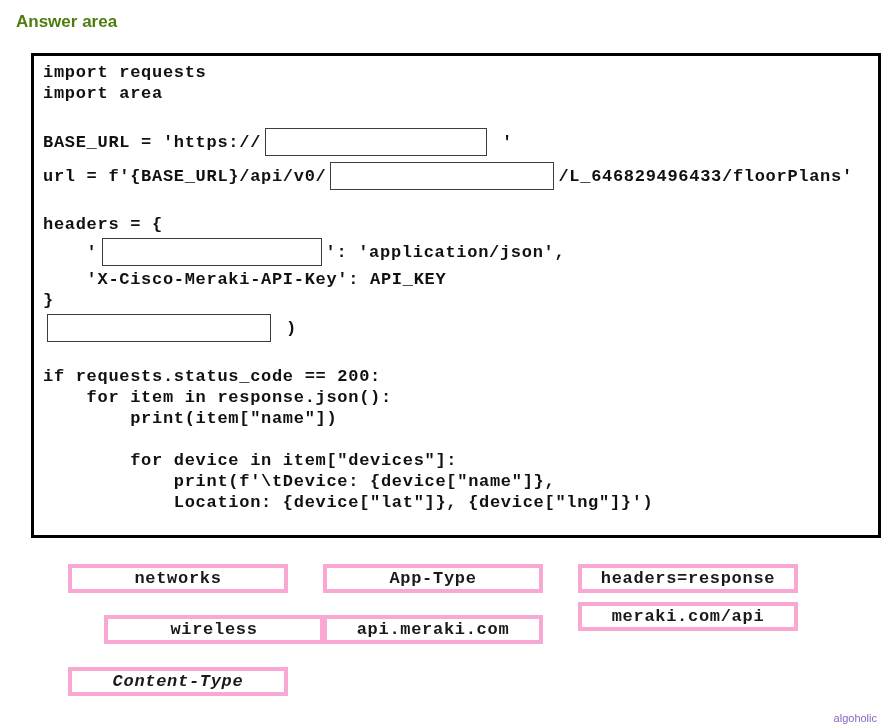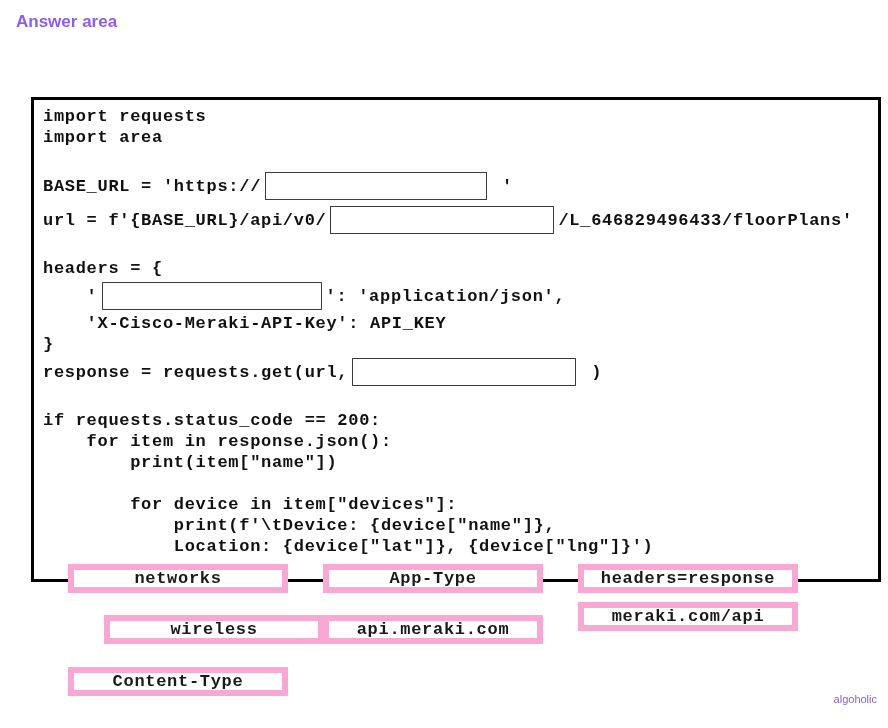--- a/index.html
+++ b/index.html
@@ -7,32 +7,31 @@
     width: 888px; height: 728px;
     position: relative;
     background: #ffffff;
     overflow: hidden;
     font-family: "Liberation Sans", sans-serif;
   }
   .page-title {
     position: absolute;
     left: 16px; top: 12px;
     font: bold 17px "Liberation Sans", sans-serif;
-    color: #8b5cf6;
+    color: #4d7c0f;
   }
   .code-panel {
     position: absolute;
     left: 31px; top: 53px;
     width: 850px; height: 485px;
     border: 3px solid #000;
     background: #fff;
     box-sizing: border-box;
     padding: 6px 8px 0 9px;
     overflow: hidden;
-    margin-top: 44px;
   }
   .code-lines {
     font: bold 17px "Liberation Mono", "DejaVu Sans Mono", monospace;
     letter-spacing: 0.7px;
     color: #111;
   }
   .code-line {
     white-space: pre;
     height: 21px;
     line-height: 21px;
@@ -49,35 +48,35 @@
     background: #fff;
     border: 1.5px solid #3c3c3c;
     box-sizing: border-box;
     margin: 0 4px;
     vertical-align: middle;
   }
   .options-area { position: absolute; left: 0; top: 0; width: 888px; height: 728px; pointer-events: none; }
   .option {
     position: absolute;
     width: 220px; height: 29px;
-    border: 6px solid #f9a8d4;
+    border: 4px solid #f9a8d4;
     background: #fff;
     box-sizing: border-box;
     display: flex;
     align-items: center;
     justify-content: center;
     font: bold 17px "Liberation Mono", "DejaVu Sans Mono", monospace;
     letter-spacing: 0.7px;
     color: #1a1a1a;
     pointer-events: auto;
     cursor: grab;
   }
   .watermark {
     position: absolute;
-    right: 11px; bottom: 23px;
+    right: 11px; bottom: 4px;
     font: 11px "Liberation Sans", sans-serif;
     color: #8a63c0;
   }
 </style>
 </head>
 <body>
 
 <div class="page-title">Answer area</div>
 
 <div class="code-panel">
@@ -85,35 +84,35 @@
       <div class="code-line"><span>import requests</span></div>
       <div class="code-line"><span>import area</span></div>
       <div class="code-line"><span></span></div>
       <div class="code-line has-blank"><span>BASE_URL = 'https://</span><span class="blank" style="width: 222px;"></span><span> '</span></div>
       <div class="code-line has-blank"><span>url = f'{BASE_URL}/api/v0/</span><span class="blank" style="width: 224px;"></span><span>/L_646829496433/floorPlans'</span></div>
       <div class="code-line"><span></span></div>
       <div class="code-line"><span>headers = {</span></div>
       <div class="code-line has-blank"><span>    '</span><span class="blank" style="width: 220px;"></span><span>': 'application/json',</span></div>
       <div class="code-line"><span>    'X-Cisco-Meraki-API-Key': API_KEY</span></div>
       <div class="code-line"><span>}</span></div>
-      <div class="code-line has-blank"><span>response = requests.get(url,</span><span class="blank" style="width: 224px;"></span><span> )</span></div>
+      <div class="code-line has-blank"><span class="blank" style="width: 224px;"></span><span> )</span></div>
       <div class="code-line"><span></span></div>
       <div class="code-line"><span>if requests.status_code == 200:</span></div>
       <div class="code-line"><span>    for item in response.json():</span></div>
       <div class="code-line"><span>        print(item["name"])</span></div>
       <div class="code-line"><span></span></div>
       <div class="code-line"><span>        for device in item["devices"]:</span></div>
       <div class="code-line"><span>            print(f'\tDevice: {device["name"]},</span></div>
       <div class="code-line"><span>            Location: {device["lat"]}, {device["lng"]}')</span></div>
     </div>
 </div>
 
 <div class="options-area" id="options-area">
     <div class="option" style="left: 68px; top: 564px;">networks</div>
     <div class="option" style="left: 323px; top: 564px;">App-Type</div>
     <div class="option" style="left: 578px; top: 564px;">headers=response</div>
     <div class="option" style="left: 68px; top: 615px; margin-left: 36px;">wireless</div>
     <div class="option" style="left: 323px; top: 615px;">api.meraki.com</div>
     <div class="option" style="left: 578px; top: 602px;">meraki.com/api</div>
-    <div class="option" style="left: 68px; top: 667px;">Content-Type</div>
+    <div class="option" style="left: 68px; top: 667px; font-style: italic;">Content-Type</div>
   </div>
 
 <div class="watermark">algoholic</div>
 
 </body></html>

